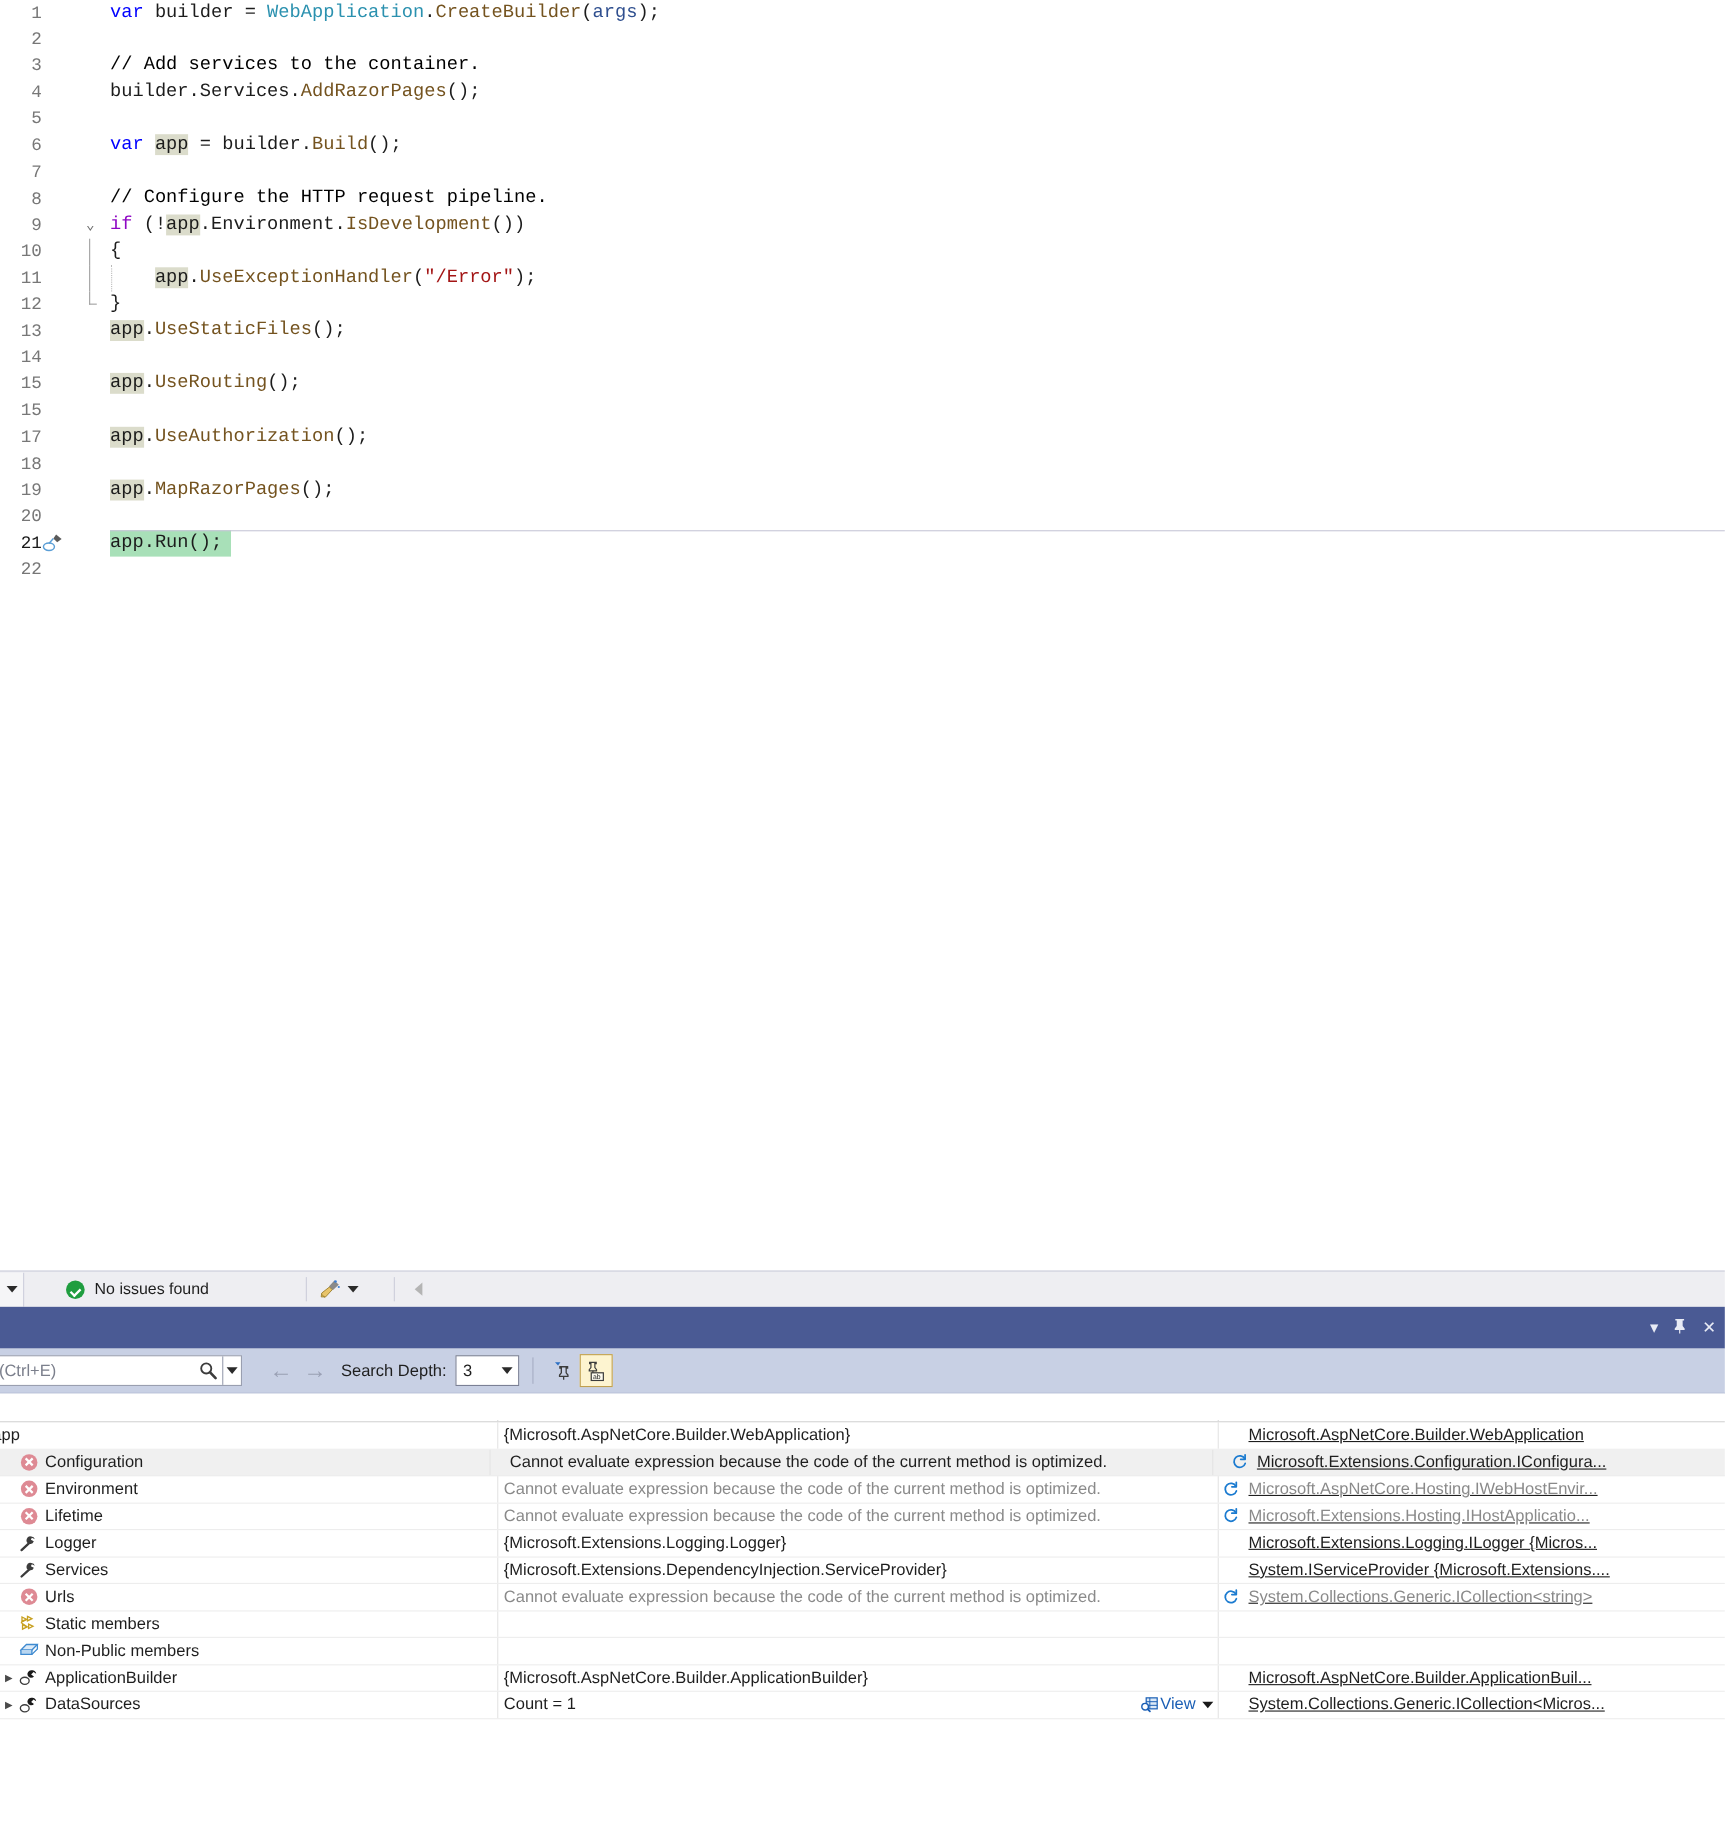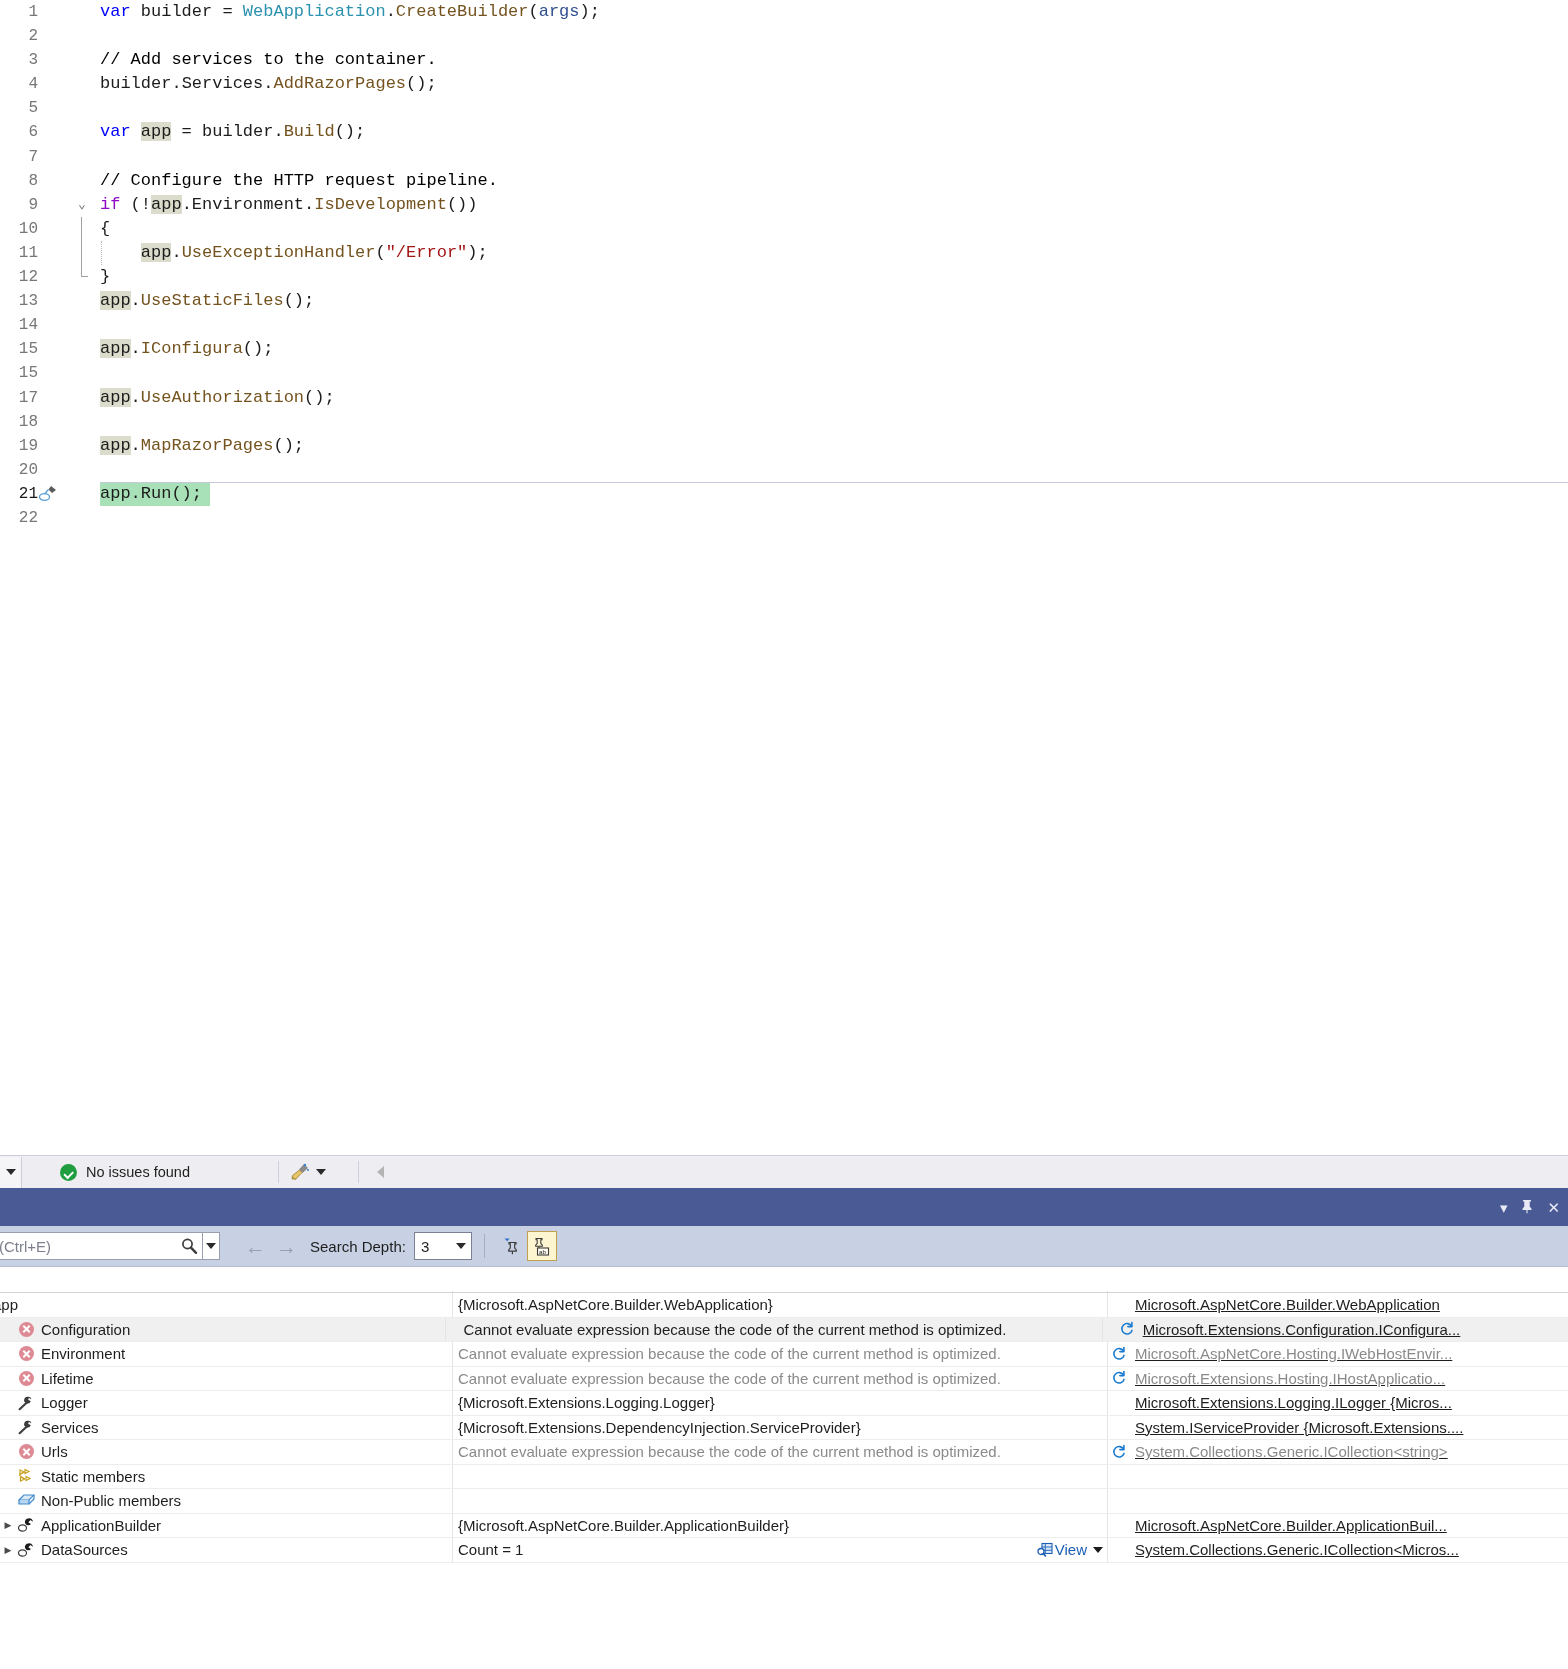--- a/index.html
+++ b/index.html
@@ -294,21 +294,21 @@
     <div class="code-line"><span class="ln">5</span><span class="codetext"></span></div>
     <div class="code-line"><span class="ln">6</span><span class="codetext"><span class="kw">var</span><span class="plain"> </span><span class="plain hl-ref">app</span><span class="plain"> = builder.</span><span class="meth">Build</span><span class="plain">();</span></span></div>
     <div class="code-line"><span class="ln">7</span><span class="codetext"></span></div>
     <div class="code-line"><span class="ln">8</span><span class="codetext"><span class="com">// Configure the HTTP request pipeline.</span></span></div>
     <div class="code-line"><span class="ln">9</span><span class="fold">⌄</span><span class="codetext"><span class="kwp">if</span><span class="plain"> (!</span><span class="plain hl-ref">app</span><span class="plain">.Environment.</span><span class="meth">IsDevelopment</span><span class="plain">())</span></span></div>
     <div class="code-line"><span class="ln">10</span><span class="foldbar" style="top: 0px; height: 24.1px;"></span><span class="codetext"><span class="plain">{</span></span></div>
     <div class="code-line"><span class="ln">11</span><span class="foldbar" style="top: 0px; height: 24.1px;"></span><span style="position: absolute; left: 101px; top: 0px; width: 0px; height: 24.1px; border-left: 1px dotted rgb(184, 184, 184);"></span><span class="codetext"><span class="plain">    </span><span class="plain hl-ref">app</span><span class="plain">.</span><span class="meth">UseExceptionHandler</span><span class="plain">(</span><span class="str">"/Error"</span><span class="plain">);</span></span></div>
     <div class="code-line"><span class="ln">12</span><span class="foldbar" style="top: 0px; height: 12px;"></span><span style="position: absolute; left: 81px; top: 11px; width: 7px; height: 1px; background: rgb(160, 160, 160);"></span><span class="codetext"><span class="plain">}</span></span></div>
     <div class="code-line"><span class="ln">13</span><span class="codetext"><span class="plain hl-ref">app</span><span class="plain">.</span><span class="meth">UseStaticFiles</span><span class="plain">();</span></span></div>
     <div class="code-line"><span class="ln">14</span><span class="codetext"></span></div>
-    <div class="code-line"><span class="ln">15</span><span class="codetext"><span class="plain hl-ref">app</span><span class="plain">.</span><span class="meth">IConfigura</span><span class="plain">();</span></span></div>
+    <div class="code-line"><span class="ln">15</span><span class="codetext"><span class="plain hl-ref">app</span><span class="plain">.</span><span class="meth">UseRouting</span><span class="plain">();</span></span></div>
     <div class="code-line"><span class="ln">15</span><span class="codetext"></span></div>
     <div class="code-line"><span class="ln">17</span><span class="codetext"><span class="plain hl-ref">app</span><span class="plain">.</span><span class="meth">UseAuthorization</span><span class="plain">();</span></span></div>
     <div class="code-line"><span class="ln">18</span><span class="codetext"></span></div>
     <div class="code-line"><span class="ln">19</span><span class="codetext"><span class="plain hl-ref">app</span><span class="plain">.</span><span class="meth">MapRazorPages</span><span class="plain">();</span></span></div>
     <div class="code-line"><span class="ln">20</span><span class="codetext"></span></div>
     <div class="code-line"><div class="cur-row-hl" style="width: 110px;"></div><div class="cur-row-underline" style="top: 0px;"></div><span class="ln cur">21</span><span class="gutter-glyph"><svg width="22" height="20" viewBox="0 0 22 20">
           <path d="M13 2 L18 6 L14 9 L10.5 5.5 Z" fill="#5a5a5a"></path>
           <ellipse cx="6.5" cy="13" rx="5" ry="3.4" fill="none" stroke="#5a9ed6" stroke-width="1.3"></ellipse>
           <path d="M10.5 5.5 L6.5 10" stroke="#5a9ed6" stroke-width="1.3" fill="none"></path>
         </svg></span><span class="codetext"><span class="plain">app</span><span class="plain">.</span><span class="plain">Run</span><span class="plain">();</span></span></div>

